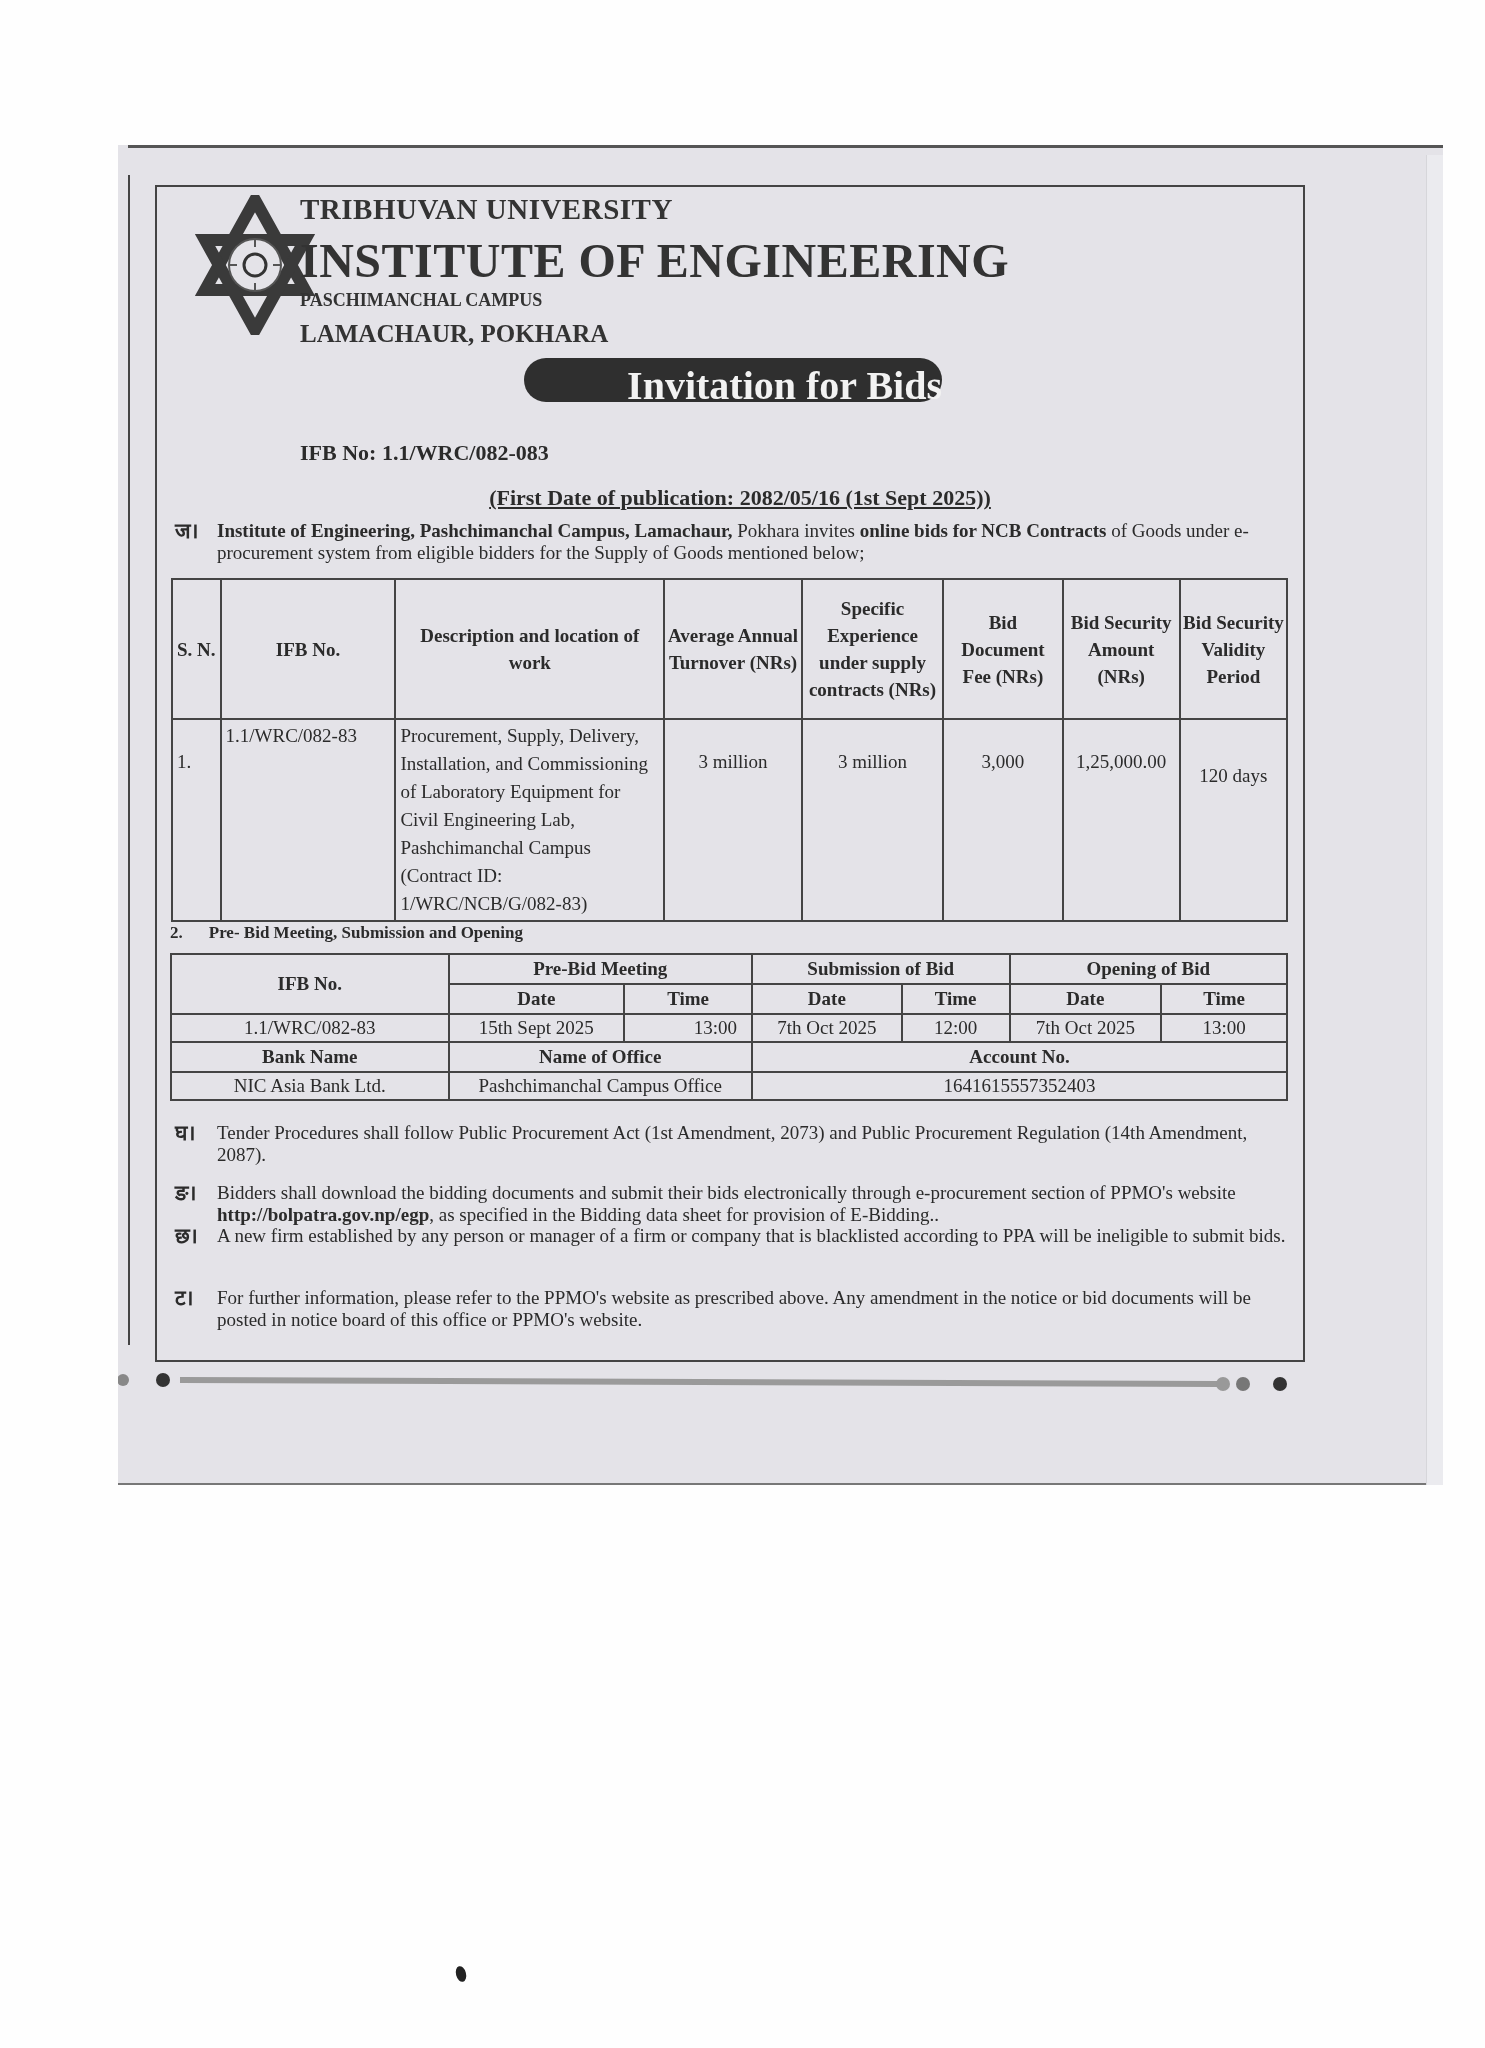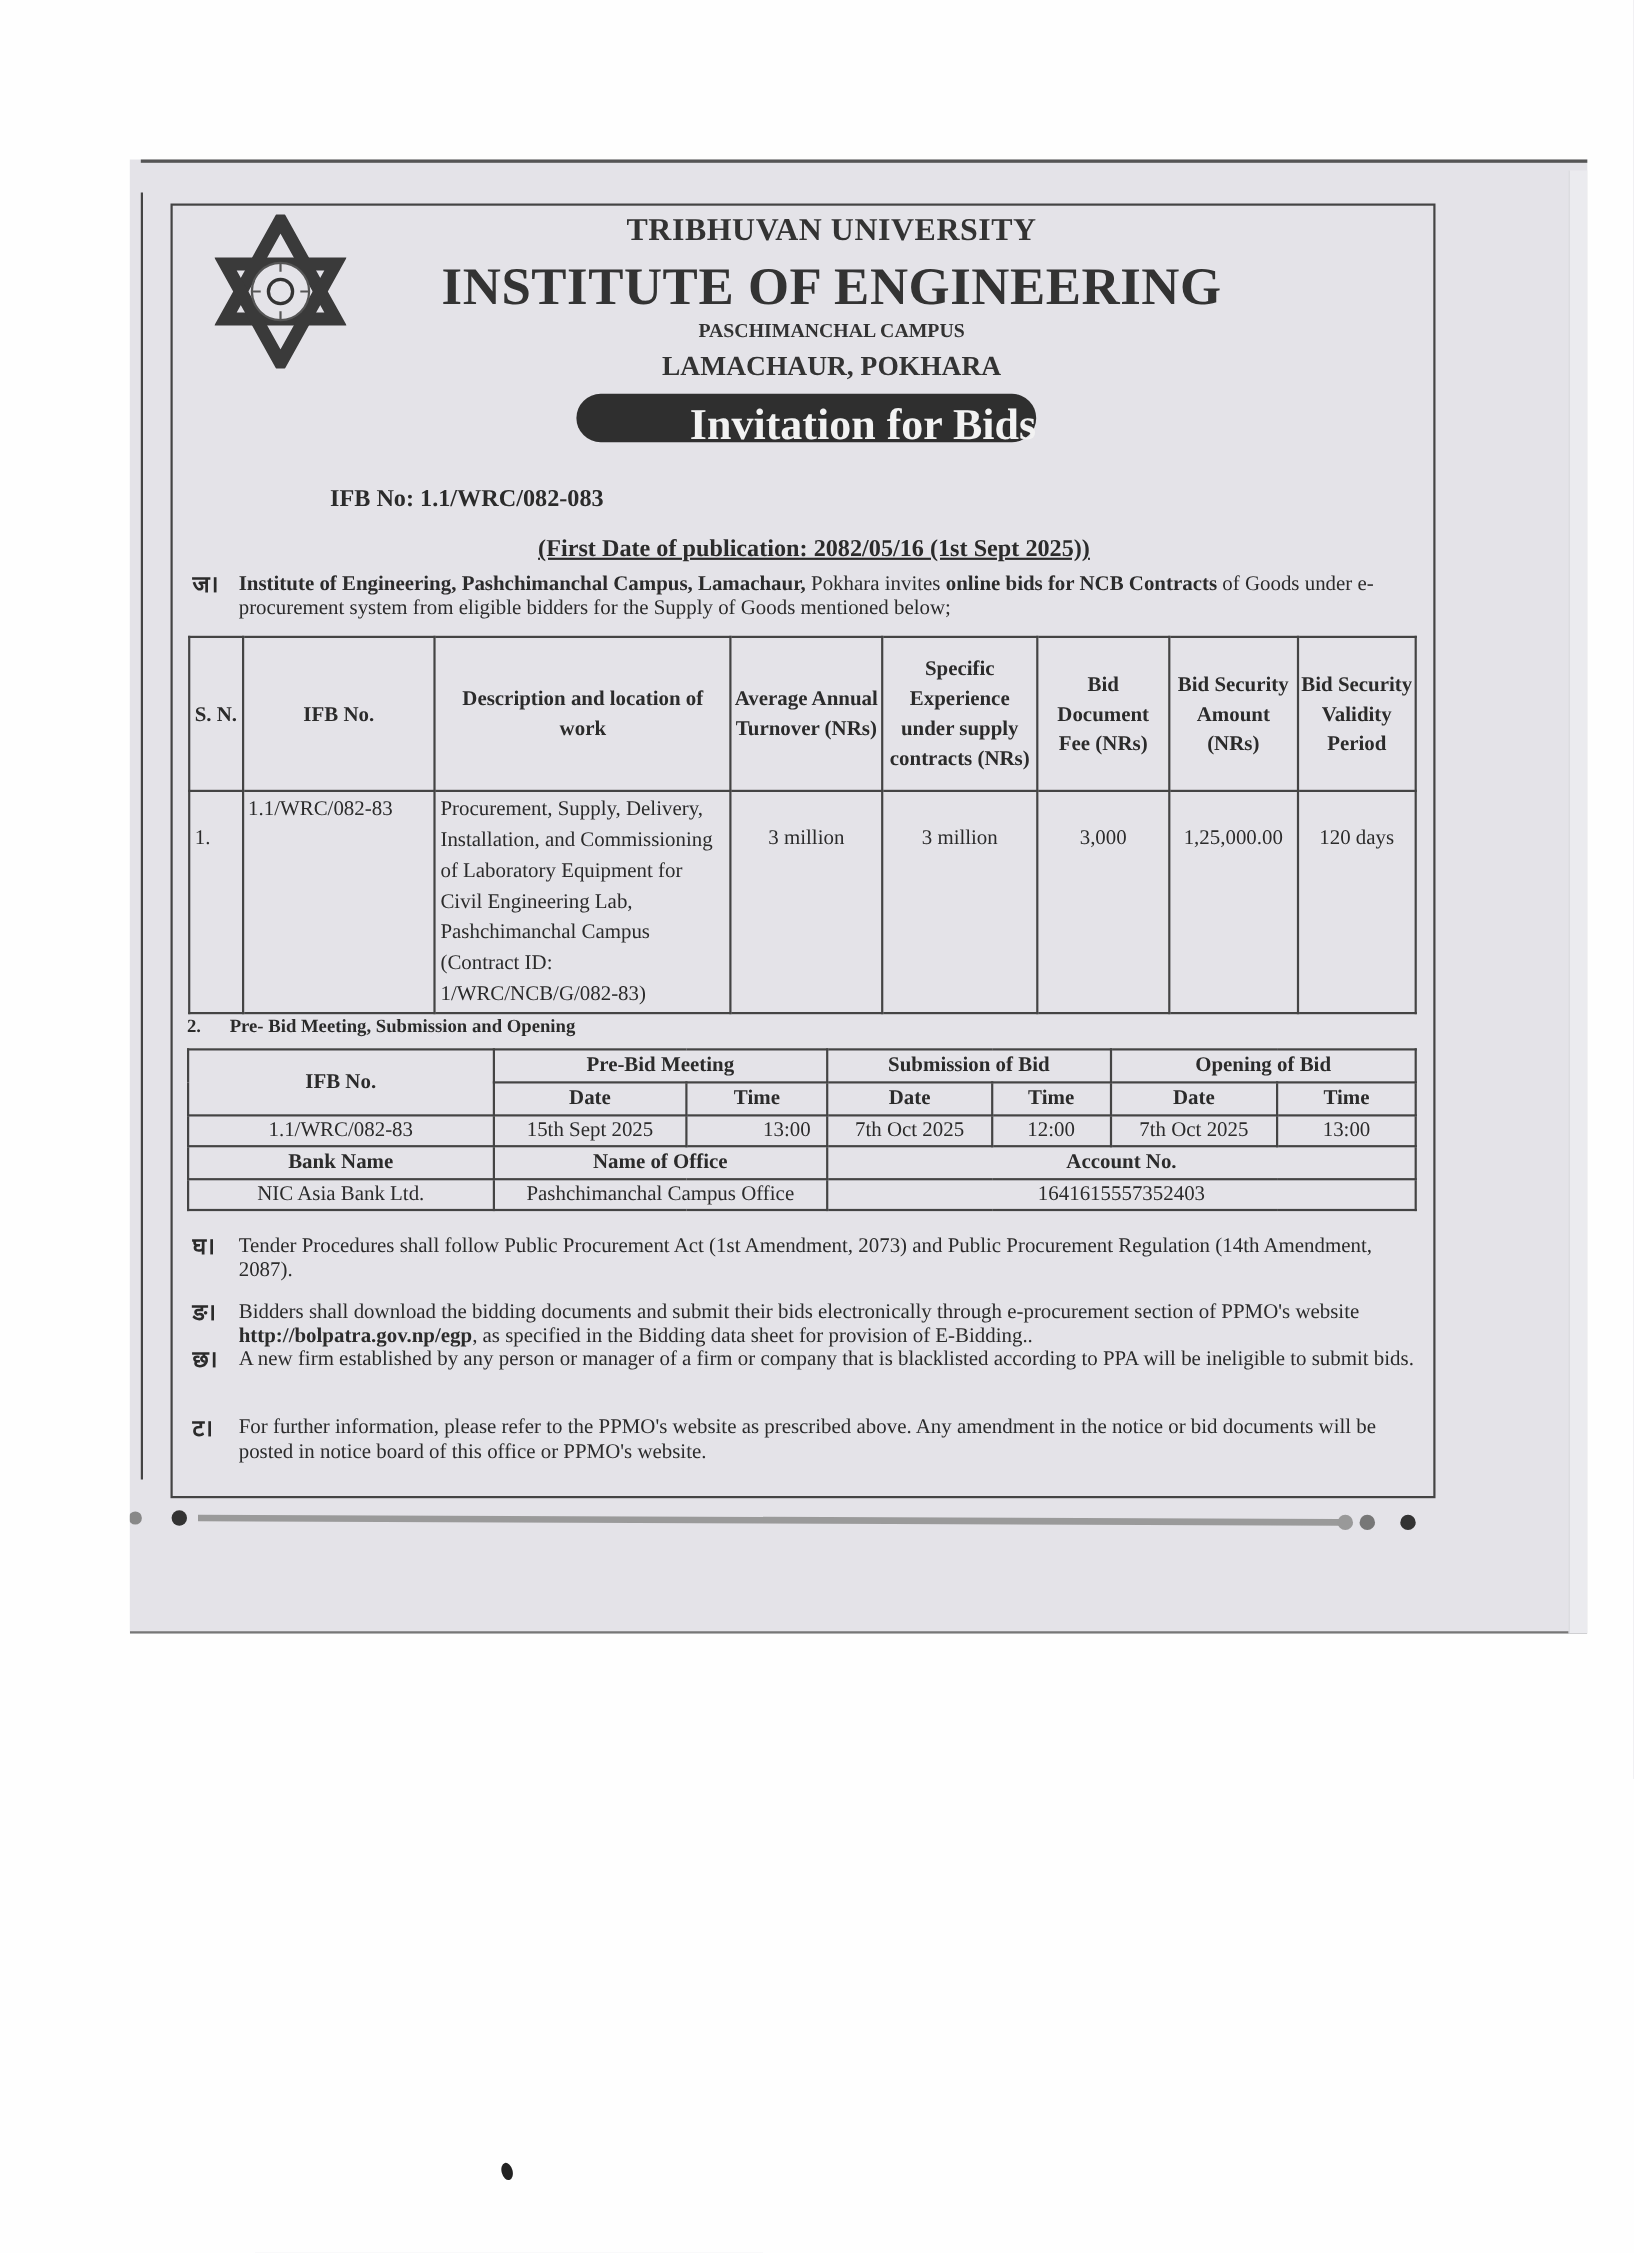--- a/index.html
+++ b/index.html
@@ -13,21 +13,21 @@
     box-shadow: 0 -2px 0 #777 inset;
   }
   .clip-topline { position:absolute; left:10px; right:0; top:0; height:3px; background:#555; }
   .clip-rightedge { position:absolute; right:0; top:10px; bottom:0; width:16px; background:#ebebef; border-left:1px solid #d6d6da; }
   .left-rule { position:absolute; left:10px; top:30px; height:1170px; width:2px; background:#444; }
   .frame {
     position:absolute; left:155px; top:185px; width:1150px; height:1177px;
     border:2px solid #444; box-sizing:border-box;
   }
   .logo { position:absolute; left:195px; top:195px; width:120px; height:140px; }
-  .hdr { position:absolute; left:316px; width:880px; text-align:center; font-weight:bold; color:#333; }
+  .hdr { position:absolute; left:300px; width:880px; text-align:left; font-weight:bold; color:#333; }
   .h-univ { top:193px; font-size:29px; letter-spacing:0.5px; }
   .h-inst { top:233px; font-size:48px; letter-spacing:0.5px; }
   .h-camp { top:290px; font-size:18px; }
   .h-loc { top:320px; font-size:25px; }
   .pill {
     position:absolute; left:524px; top:358px; width:418px; height:44px; border-radius:28px;
     background:#2f2f2f; color:#f2f2f2; font-size:40px; font-weight:bold; text-align:right; line-height:56px;
   }
   .ifb { position:absolute; left:300px; width:880px; top:440px; text-align:left; font-weight:bold; font-size:22px; }
   .pubdate { position:absolute; left:300px; width:880px; top:485px; text-align:center; font-weight:bold; font-size:22px; text-decoration:underline; }
@@ -114,21 +114,21 @@
     <th>Bid Security Validity Period</th>
   </tr>
   <tr style="height:186px">
     <td style="padding-top:28px">1.</td>
     <td>1.1/WRC/082-83</td>
     <td>Procurement, Supply, Delivery, Installation, and Commissioning of Laboratory Equipment for Civil Engineering Lab, Pashchimanchal Campus (Contract ID: 1/WRC/NCB/G/082-83)</td>
     <td style="text-align:center;padding-top:28px">3 million</td>
     <td style="text-align:center;padding-top:28px">3 million</td>
     <td style="text-align:center;padding-top:28px">3,000</td>
     <td style="text-align:center;padding-top:28px">1,25,000.00</td>
-    <td style="text-align:center;padding-top:28px">120 days</td>
+    <td style="text-align:center;padding-top:42px">120 days</td>
   </tr>
 </tbody>
   </table>
 
 <div class="sec2">
   <span class="num">2.</span><span>Pre- Bid Meeting, Submission and Opening</span>
 </div>
 
 <table class="t2">
   <colgroup>

